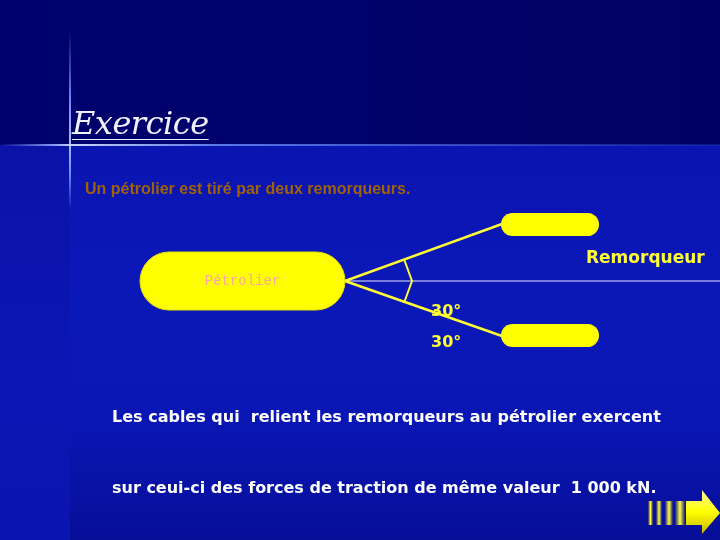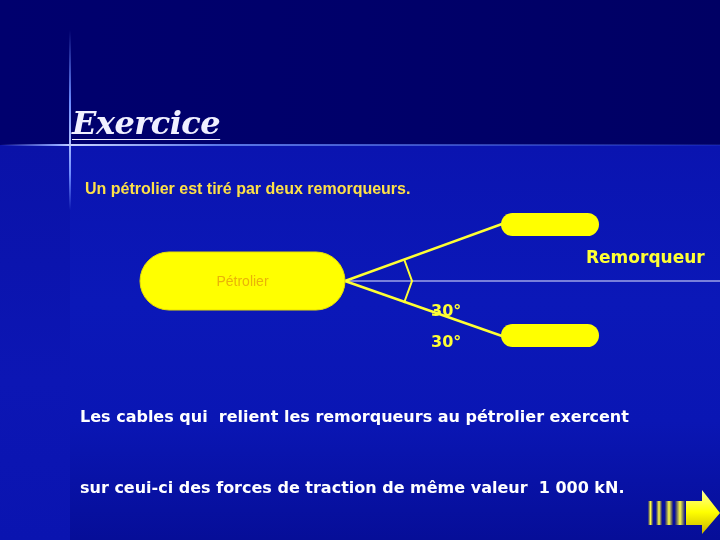--- a/index.html
+++ b/index.html
@@ -26,49 +26,49 @@
     }
     .hline {
       position: absolute; left: 0; top: 144px; width: 720px; height: 2px;
       background: linear-gradient(90deg, rgba(90,120,255,0) 0%, #8ea4ff 8%, #c8d4ff 10%, #5b78e8 30%, rgba(60,90,220,0.2) 100%);
     }
     .title {
       position: absolute; left: 72px; top: 104px;
       font-family: "DejaVu Serif", serif; font-style: italic;
       font-size: 32px; color: #f0f0ff; text-decoration: underline;
       text-decoration-thickness: 1px; text-underline-offset: 5px;
-      letter-spacing: -0.5px; margin: 0; font-weight: bold;
+      letter-spacing: -0.5px; margin: 0; font-weight: normal;
     }
     .intro {
       position: absolute; left: 85px; top: 180px;
-      font-size: 16px; font-weight: bold; color: #fde047;
+      font-size: 16px; font-weight: bold; color: #a16207;
     }
     svg.diagram { position: absolute; left: 0; top: 0; }
     .petrolier-label {
       position: absolute; left: 140px; top: 252px; width: 205px; height: 58px;
       display: flex; align-items: center; justify-content: center;
-      font-family: Liberation Sans, sans-serif; font-size: 14px; color: #eab308;
+      font-family: Liberation Mono, monospace; font-size: 14px; color: #fca5a5;
     }
     .angle {
       position: absolute; font-family: "DejaVu Sans", sans-serif;
       font-weight: bold; font-size: 16px; color: #ffff33; margin-top: 44px;
     }
     .angle-top { left: 431px; top: 257px; }
     .angle-bottom { left: 431px; top: 288px; }
     .tug-label {
       position: absolute; left: 586px; top: 247px;
       font-family: "DejaVu Sans", sans-serif; font-weight: bold;
       font-size: 17px; color: #ffff33;
     }
     .body-text {
       position: absolute; left: 80px; top: 358px; width: 630px;
       font-family: "DejaVu Sans", sans-serif; font-weight: bold;
       font-size: 16px; line-height: 23.6px; color: #ffffff; white-space: pre;
     }
-    .body-text div { height: 23.6px; }
+    .body-text div { height: 23.6px; margin-left: 32px; }
     .next-button {
       position: absolute; left: 646px; top: 488px; width: 74px; height: 46px;
       cursor: pointer;
     }
   </style>
 </head>
 <body>
 
 <div class="bg-top"></div>
 <div class="bg-left"></div>

